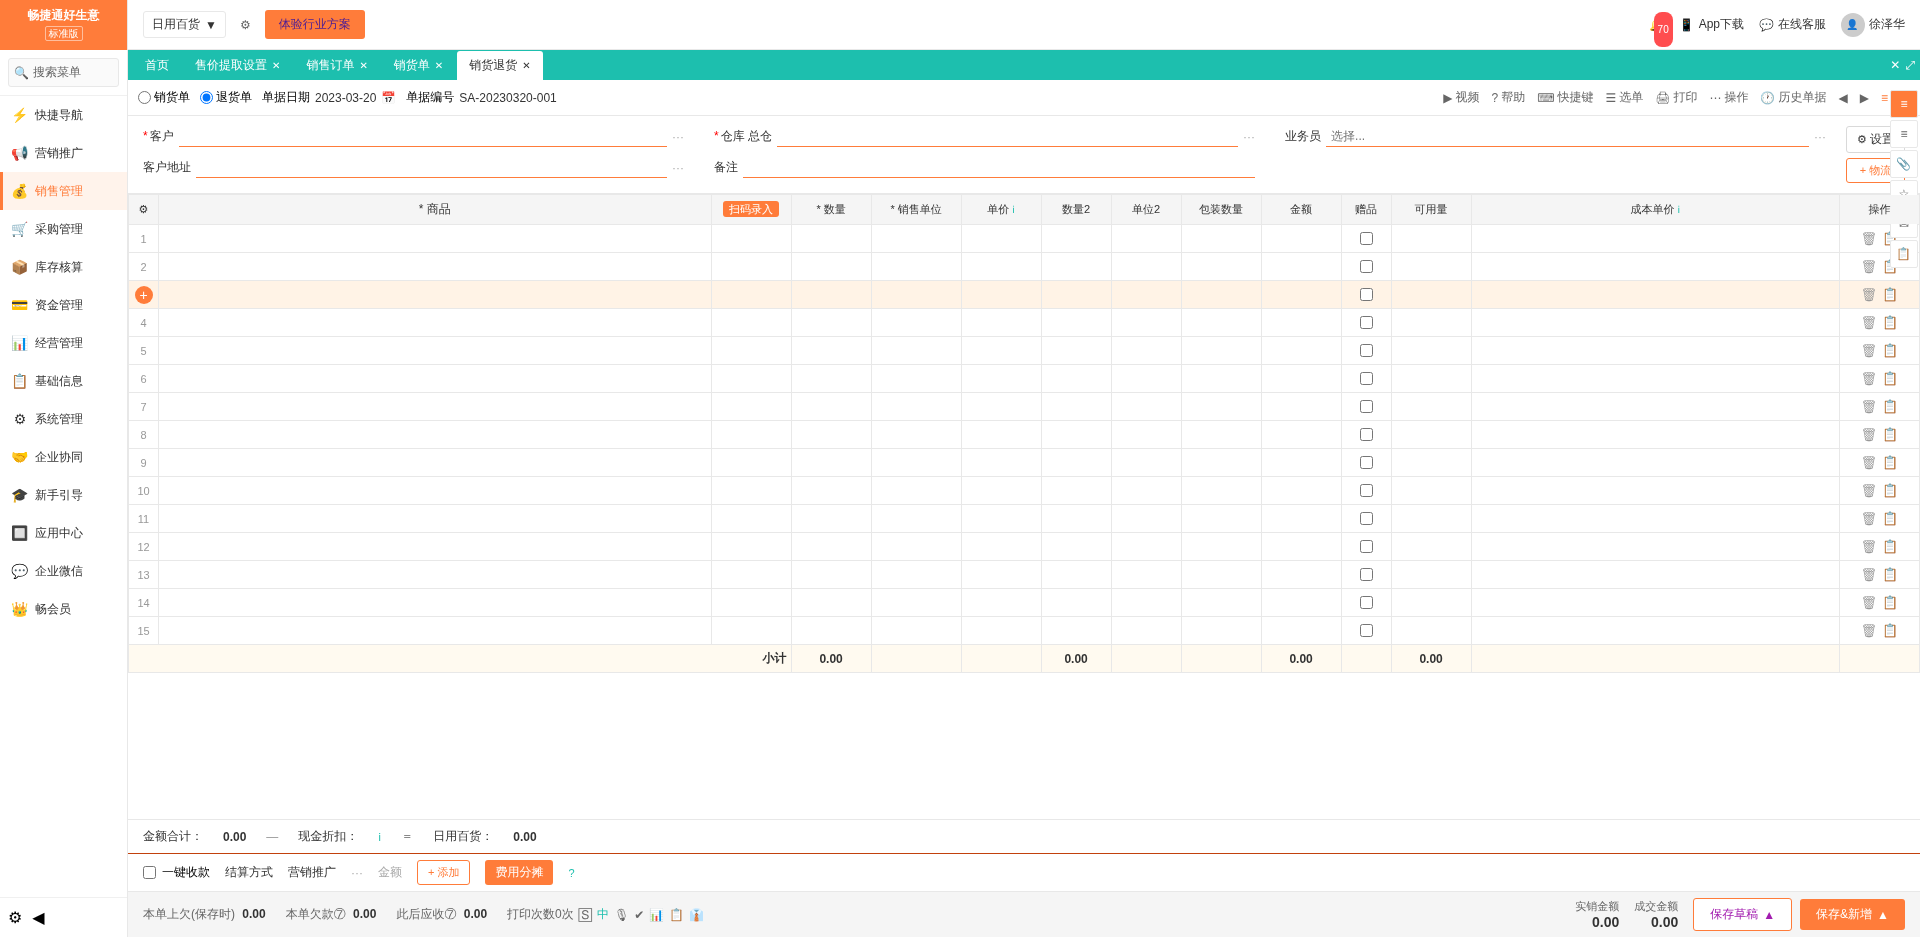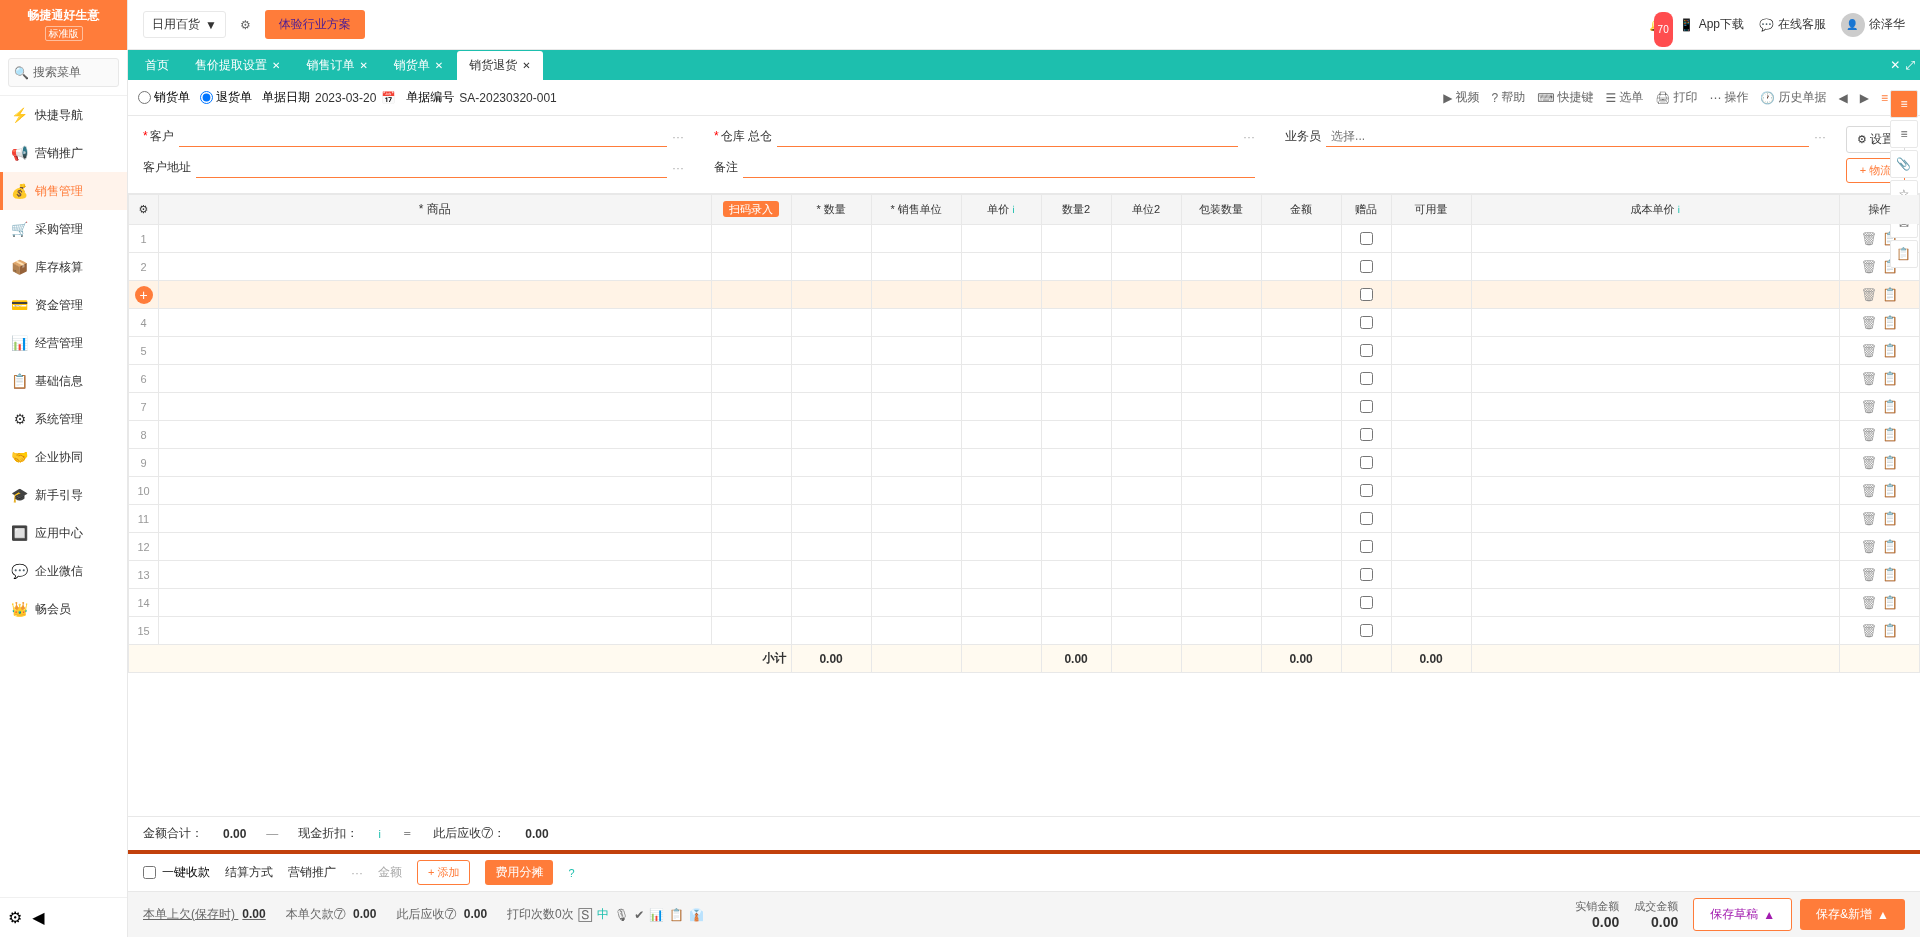--- a/index.html
+++ b/index.html
@@ -107,21 +107,21 @@
     .action-icon { color: #999; cursor: pointer; font-size: 13px; }
     .subtotal-row td { background: #fffaf0; font-weight: bold; }
     .checkbox-cell { display: flex; align-items: center; justify-content: center; }
     input[type="checkbox"] { cursor: pointer; }
 
     
     .footer-sum {
       background: white; padding: 8px 15px; border-top: 1px solid #e8e8e8; display: flex; align-items: center; gap: 20px;
     }
     .footer-payments {
-      background: white; padding: 6px 15px; border-top: 4px solid #c2410c; display: flex; align-items: center; gap: 15px;
+      background: white; padding: 6px 15px; border-top: 1px solid #c2410c; display: flex; align-items: center; gap: 15px;
     }
     .footer-bottom {
       background: #f5f5f5; padding: 6px 15px; border-top: 1px solid #e8e8e8; display: flex; align-items: center; justify-content: space-between;
     }
     .footer-stats { display: flex; gap: 20px; align-items: center; }
     .footer-btns { display: flex; gap: 8px; align-items: center; }
     .save-draft-btn { background: white; color: #a21caf; border: 1px solid #ff7c3a; border-radius: 3px; padding: 7px 16px; cursor: pointer; display: flex; align-items: center; gap: 5px; }
     .save-new-btn { background: #ff7c3a; color: white; border: none; border-radius: 3px; padding: 7px 16px; cursor: pointer; display: flex; align-items: center; gap: 5px; }
     .right-summary { display: flex; gap: 15px; align-items: center; }
     .summary-item { display: flex; flex-direction: column; align-items: flex-end; }
@@ -773,41 +773,41 @@
     </table>
   </div>
 
   <div class="footer-sum">
     <span style="color:#333;">金额合计：</span>
     <span style="color:#333;font-weight:bold;">0.00</span>
     <span class="dash">—</span>
     <span style="color:#333;">现金折扣：</span>
     <span style="color:#1dbfae;font-size:11px;">ℹ</span>
     <span style="color:#666;">＝</span>
-    <span style="color:#333;">此后应收⑦：</span>
+    <span style="color:#333;">日用百货：</span>
     <span style="color:#333;font-weight:bold;">0.00</span>
   </div>
 
   <div class="footer-payments">
     <label class="radio-item">
       <input type="checkbox" style="">
       <span style="margin-left:3px;">一键收款</span>
     </label>
     <span style="color:#333;">结算方式</span>
     <span style="color:#333;">营销推广</span>
     <span style="color:#aaa;cursor:pointer;">···</span>
     <span style="color:#aaa;">金额</span>
     <button class="side-btn primary">+ 添加</button>
     <button class="fees-btn">费用分摊</button>
     <span style="color:#1dbfae;font-size:11px;">?</span>
   </div>
 
   <div class="footer-bottom">
     <div class="footer-stats">
-      <span style="color:#666;text-decoration:underline;">
+      <span style="color:#666;">
         <span>本单上欠(保存时)</span>
         <span style="font-weight:bold;color:#333;margin-left:4px;">0.00</span>
       </span>
       <span style="color:#666;">
         <span>本单欠款⑦</span>
         <span style="font-weight:bold;color:#333;margin-left:4px;">0.00</span>
       </span>
       <span style="color:#666;">
         <span>此后应收⑦</span>
         <span style="font-weight:bold;color:#333;margin-left:4px;">0.00</span>

